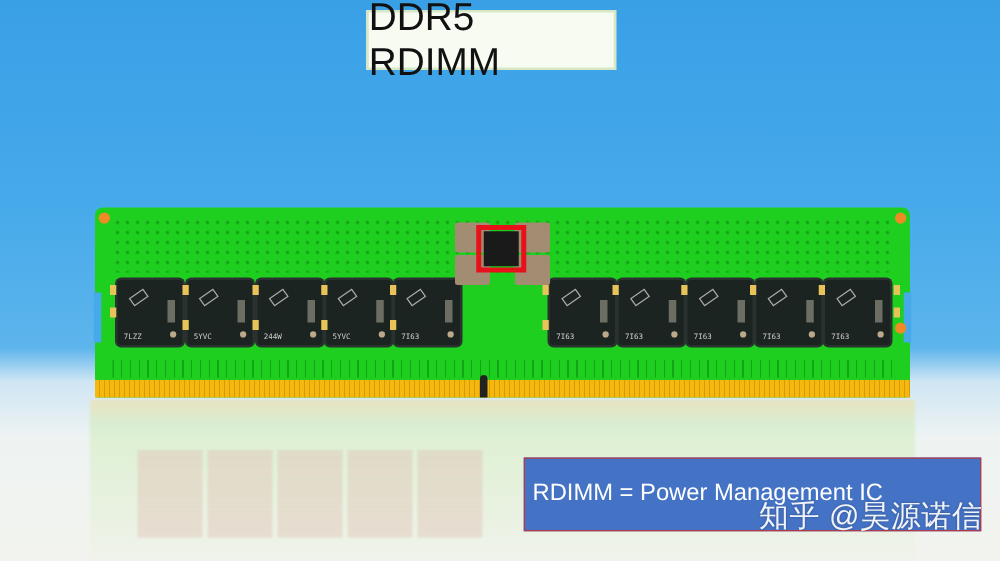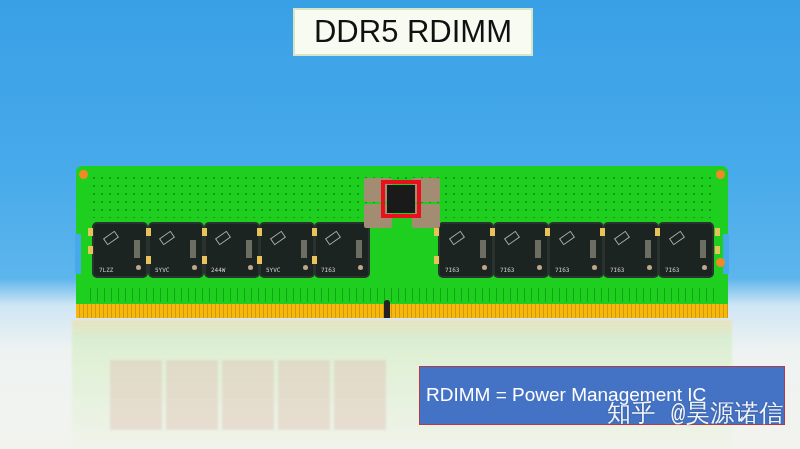--- a/index.html
+++ b/index.html
@@ -1,20 +1,20 @@
 <!DOCTYPE html>
 <html><head>
 <meta charset="utf-8">
 <style>
   html, body { margin:0; padding:0; }
   body { width:800px; height:449px; overflow:hidden; position:relative;
          font-family:"DejaVu Sans", sans-serif; }
   .bg { position:absolute; inset:0;
         background: linear-gradient(180deg,#3aa0e6 0%,#45a9ea 35%,#5db5ec 62%,#cfe6f4 68%,#eef3f2 78%,#f2f3ee 100%); }
-  .title-box { position:absolute; left:293px; top:8px; width:240px; height:48px;
+  .title-box { position:absolute; left:293px; top:8px; width:200px; height:48px;
                background:#f8fbf2; border:2px solid #d6e7c5; box-sizing:border-box;
                display:flex; align-items:center; justify-content:center;
                font-family:"Liberation Sans", sans-serif; font-size:31px; color:#111; }
   .reflection { position:absolute; left:72px; top:320px; width:660px; height:129px;
                 background:linear-gradient(180deg,rgba(244,221,150,.55) 0%,rgba(200,235,170,.45) 15%,rgba(215,240,190,.35) 60%,rgba(235,245,225,.2) 100%);
                 filter:blur(1px); }
   .refl-chip { position:absolute; top:40px; width:52px; height:70px; background:rgba(220,180,170,.35); }
   .pcb { position:absolute; left:76px; top:166px; width:652px; height:152px;
          background:#1fcf1f; border-radius:6px 6px 2px 2px; }
   .pcb .dots { position:absolute; left:14px; top:8px; right:14px; height:44px;
@@ -37,21 +37,21 @@
           background:repeating-linear-gradient(90deg,#f4b80e 0 3px,#d79a06 3px 4px); }
   .key { position:absolute; bottom:0; left:308px; width:6px; height:18px; background:#222; border-radius:3px 3px 0 0; }
   .pad { position:absolute; width:28px; height:24px; background:#a28d72; border-radius:2px; }
   .pmic-chip { position:absolute; left:311px; top:19px; width:28px; height:28px; background:#1a1a1a; }
   .pmic-hl { position:absolute; left:305px; top:14px; width:40px; height:38px; border:4px solid #e8101a; box-sizing:border-box; }
   .info-box { position:absolute; left:419px; top:366px; width:366px; height:59px;
               background:#4472c4; border:1px solid #b43a48; box-sizing:border-box;
               color:#fff; font-family:"Liberation Sans", sans-serif; font-size:19px;
               padding:17px 0 0 6px; }
   .watermark { position:absolute; left:607px; top:397px; color:#ffffff; font-size:24px;
-               font-family:Liberation Mono, monospace; opacity:.92; letter-spacing:0.5px;
+               font-family:Liberation Sans, sans-serif; opacity:.92; letter-spacing:0.5px;
                text-shadow:0 0 2px rgba(0,0,0,.35); }
 </style>
 </head>
 <body>
 
 <div class="bg"></div>
 
 <div class="title-box">DDR5 RDIMM</div>
 
 <div class="reflection">

